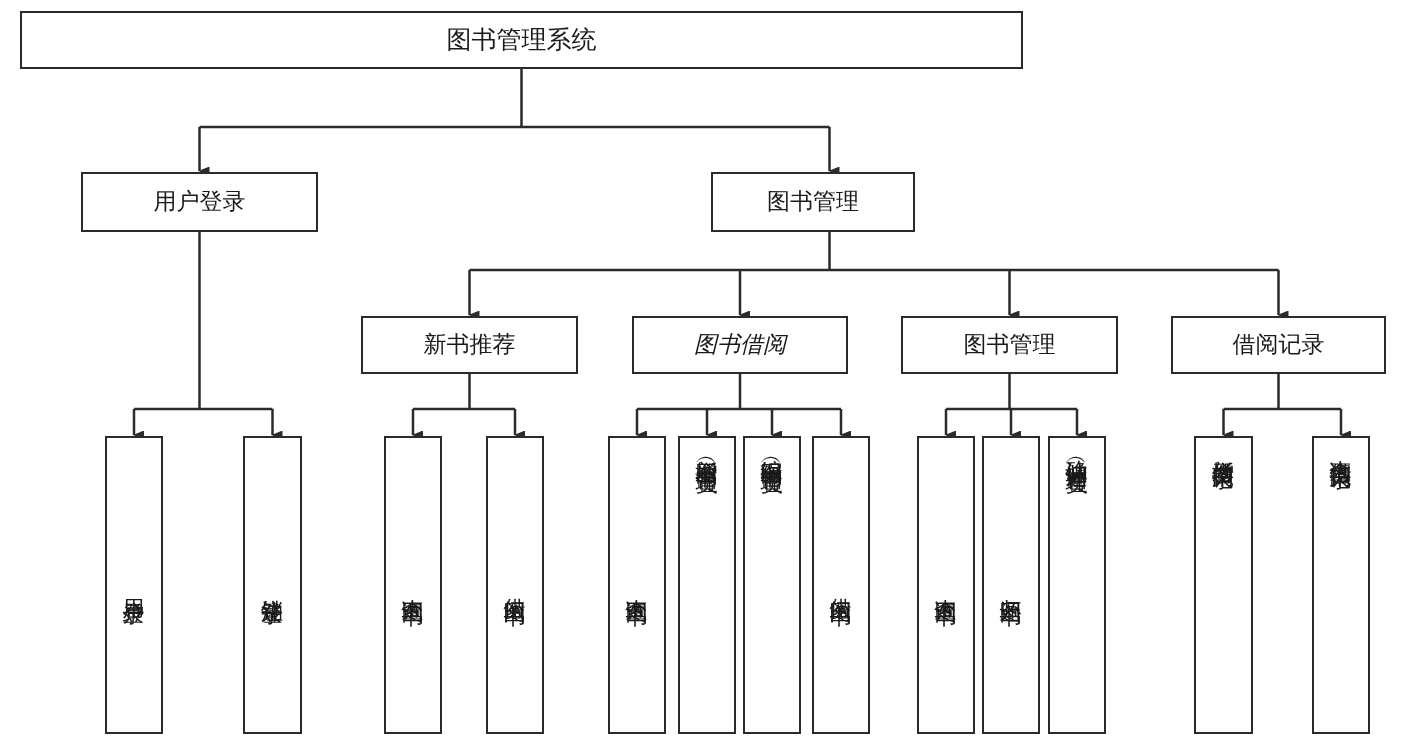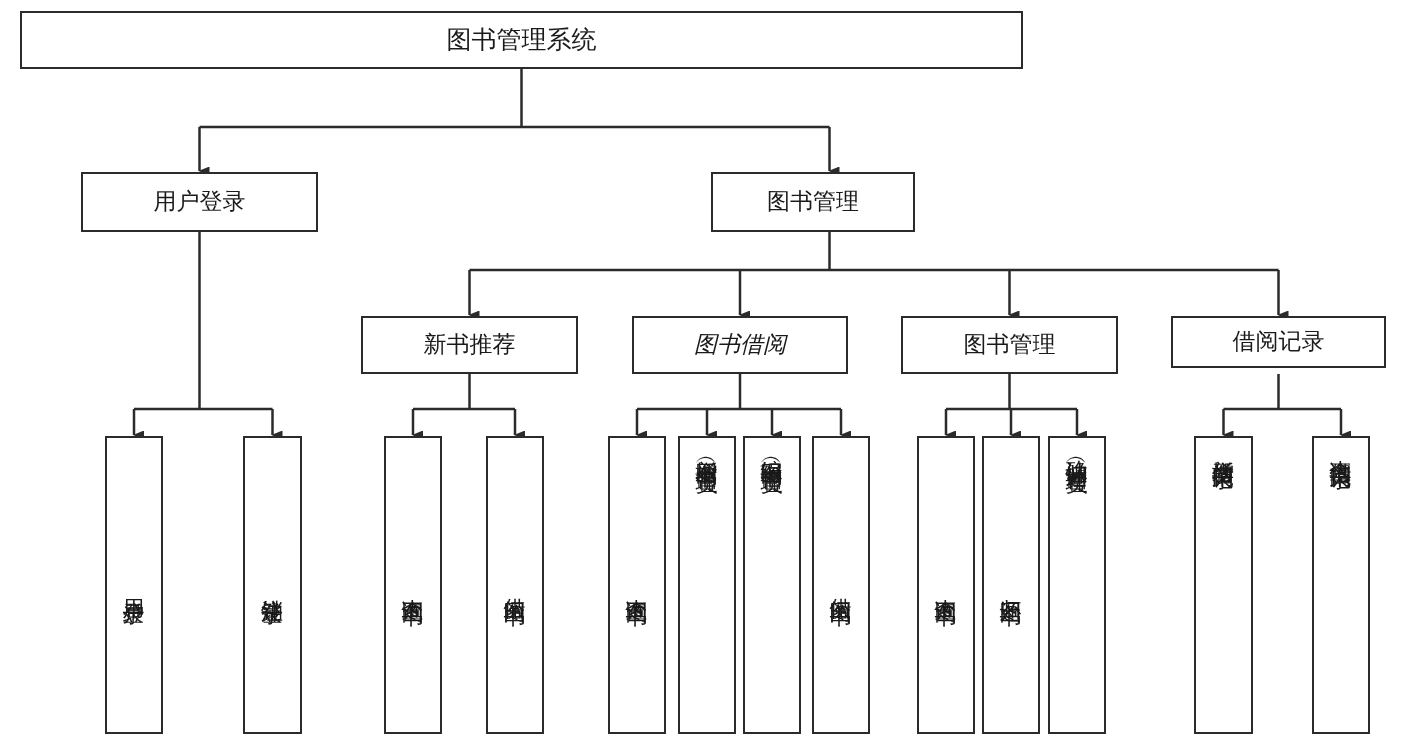--- a/index.html
+++ b/index.html
@@ -129,21 +129,21 @@
       </div>
       <div class="node-box level-2" style="left: 361px; top: 316px; width: 217px; height: 58px; border-color: rgb(43, 43, 43);">
         <span class="node-label" style="color: rgb(26, 26, 26);">新书推荐</span>
       </div>
       <div class="node-box level-2" style="left: 632px; top: 316px; width: 216px; height: 58px; border-color: rgb(43, 43, 43); font-style: italic;">
         <span class="node-label" style="color: rgb(26, 26, 26);">图书借阅</span>
       </div>
       <div class="node-box level-2" style="left: 901px; top: 316px; width: 217px; height: 58px; border-color: rgb(43, 43, 43);">
         <span class="node-label" style="color: rgb(26, 26, 26);">图书管理</span>
       </div>
-      <div class="node-box level-2" style="left: 1171px; top: 316px; width: 215px; height: 52px; border-color: rgb(43, 43, 43);">
+      <div class="node-box level-2" style="left: 1171px; top: 316px; width: 215px; height: 58px; border-color: rgb(43, 43, 43);">
         <span class="node-label" style="color: rgb(26, 26, 26);">借阅记录</span>
       </div>
       <div class="node-box level-3 leaf align-center" style="left: 105px; top: 436px; width: 58px; height: 298px; border-color: rgb(43, 43, 43);">
         <span class="node-label" style="color: rgb(26, 26, 26);">用户登录</span>
       </div>
       <div class="node-box level-3 leaf align-center" style="left: 243px; top: 436px; width: 59px; height: 298px; border-color: rgb(43, 43, 43);">
         <span class="node-label" style="color: rgb(26, 26, 26);">注销登录</span>
       </div>
       <div class="node-box level-3 leaf align-center" style="left: 384px; top: 436px; width: 58px; height: 298px; border-color: rgb(43, 43, 43);">
         <span class="node-label" style="color: rgb(26, 26, 26);">查询图书</span>

